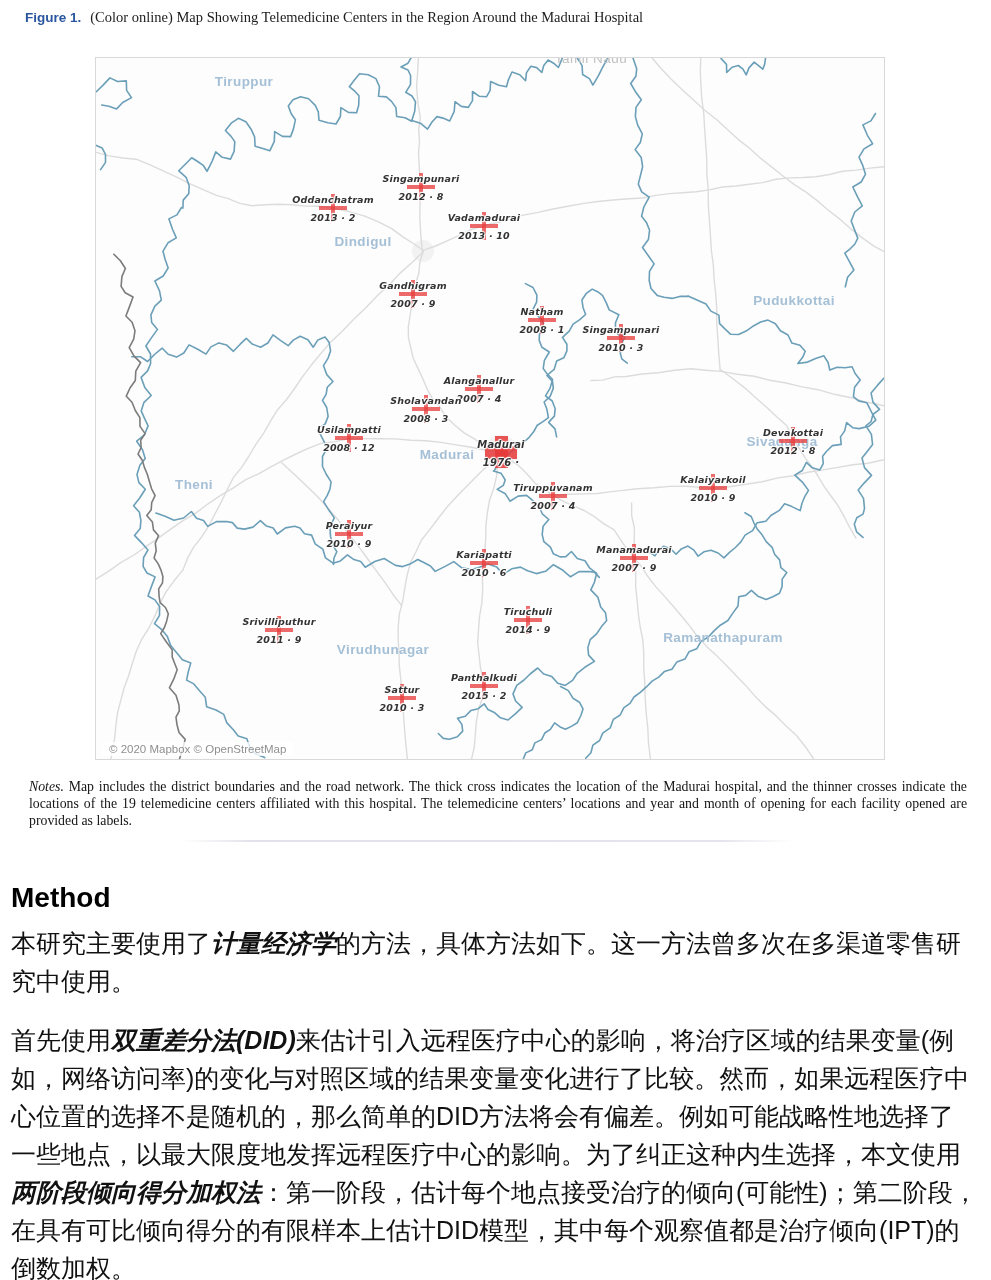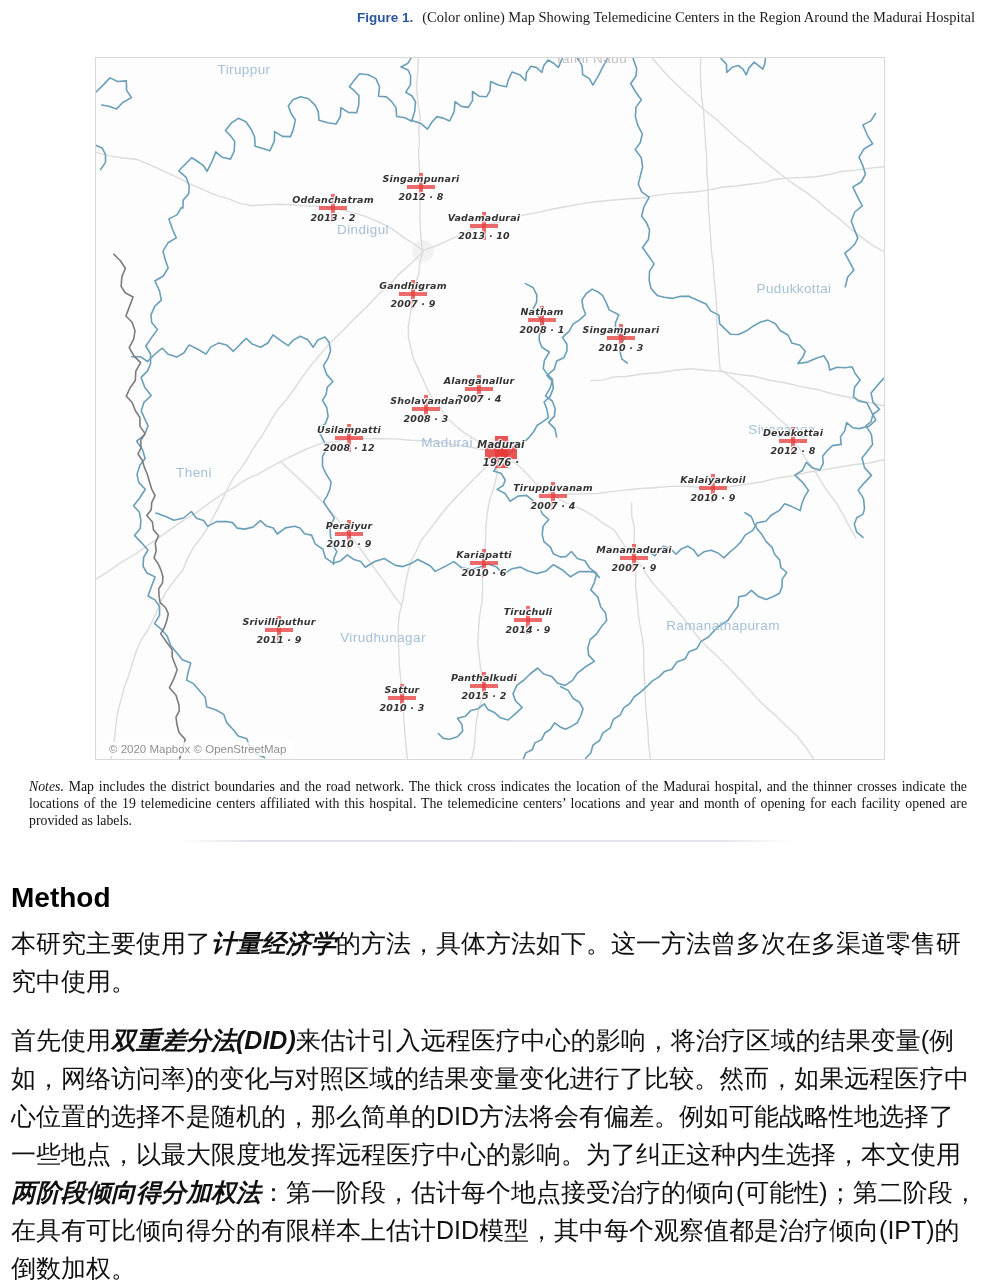--- a/index.html
+++ b/index.html
@@ -5,36 +5,35 @@
   html,body{margin:0;padding:0;}
   body{
     width:991px;height:1280px;position:relative;overflow:hidden;
     background:#ffffff;font-family:"Liberation Sans",sans-serif;
   }
   
   .fig-caption{
     position:absolute;left:25px;top:9px;width:950px;
     font-family:"Liberation Serif",serif;font-size:14.5px;color:#1c1c1c;
     white-space:nowrap;
-    text-align:right;
   }
   .fig-label{
     font-family:"Liberation Sans",sans-serif;font-weight:bold;
     color:#2a56a0;font-size:13.5px;margin-right:9px;
   }
   
   .map-frame{
     position:absolute;left:95px;top:57px;width:788px;height:701px;
     border:1px solid #d9d9d9;background:#fdfdfd;overflow:hidden;
   }
   .map-frame svg{position:absolute;left:0;top:0;}
   .district{
     position:absolute;transform:translate(-50%,-50%);
-    font-size:13.5px;font-weight:normal;letter-spacing:.4px;
-    color:#a5c0d6;white-space:nowrap;pointer-events:none;
+    font-size:13.5px;font-weight:bold;letter-spacing:.4px;
+    color:#a5c0d6;white-space:nowrap;pointer-events:none;margin-top:12px;
   }
   .state-label{
     position:absolute;left:495px;top:-7px;transform:translateX(-50%);
     font-size:13.5px;font-weight:normal;letter-spacing:.5px;color:#c2c2c2;white-space:nowrap;
   }
   .marker{position:absolute;width:0;height:0;}
   .cross-h,.cross-v{position:absolute;background:rgba(232,64,64,.78);}
   .marker .cross-h{left:-14px;top:-1.7px;width:28px;height:3.4px;}
   .marker .cross-v{left:-1.7px;top:-14px;width:3.4px;height:28px;}
   .marker.hospital .cross-h{left:-16px;top:-6.5px;width:32px;height:13px;background:rgba(230,55,55,.85);}

